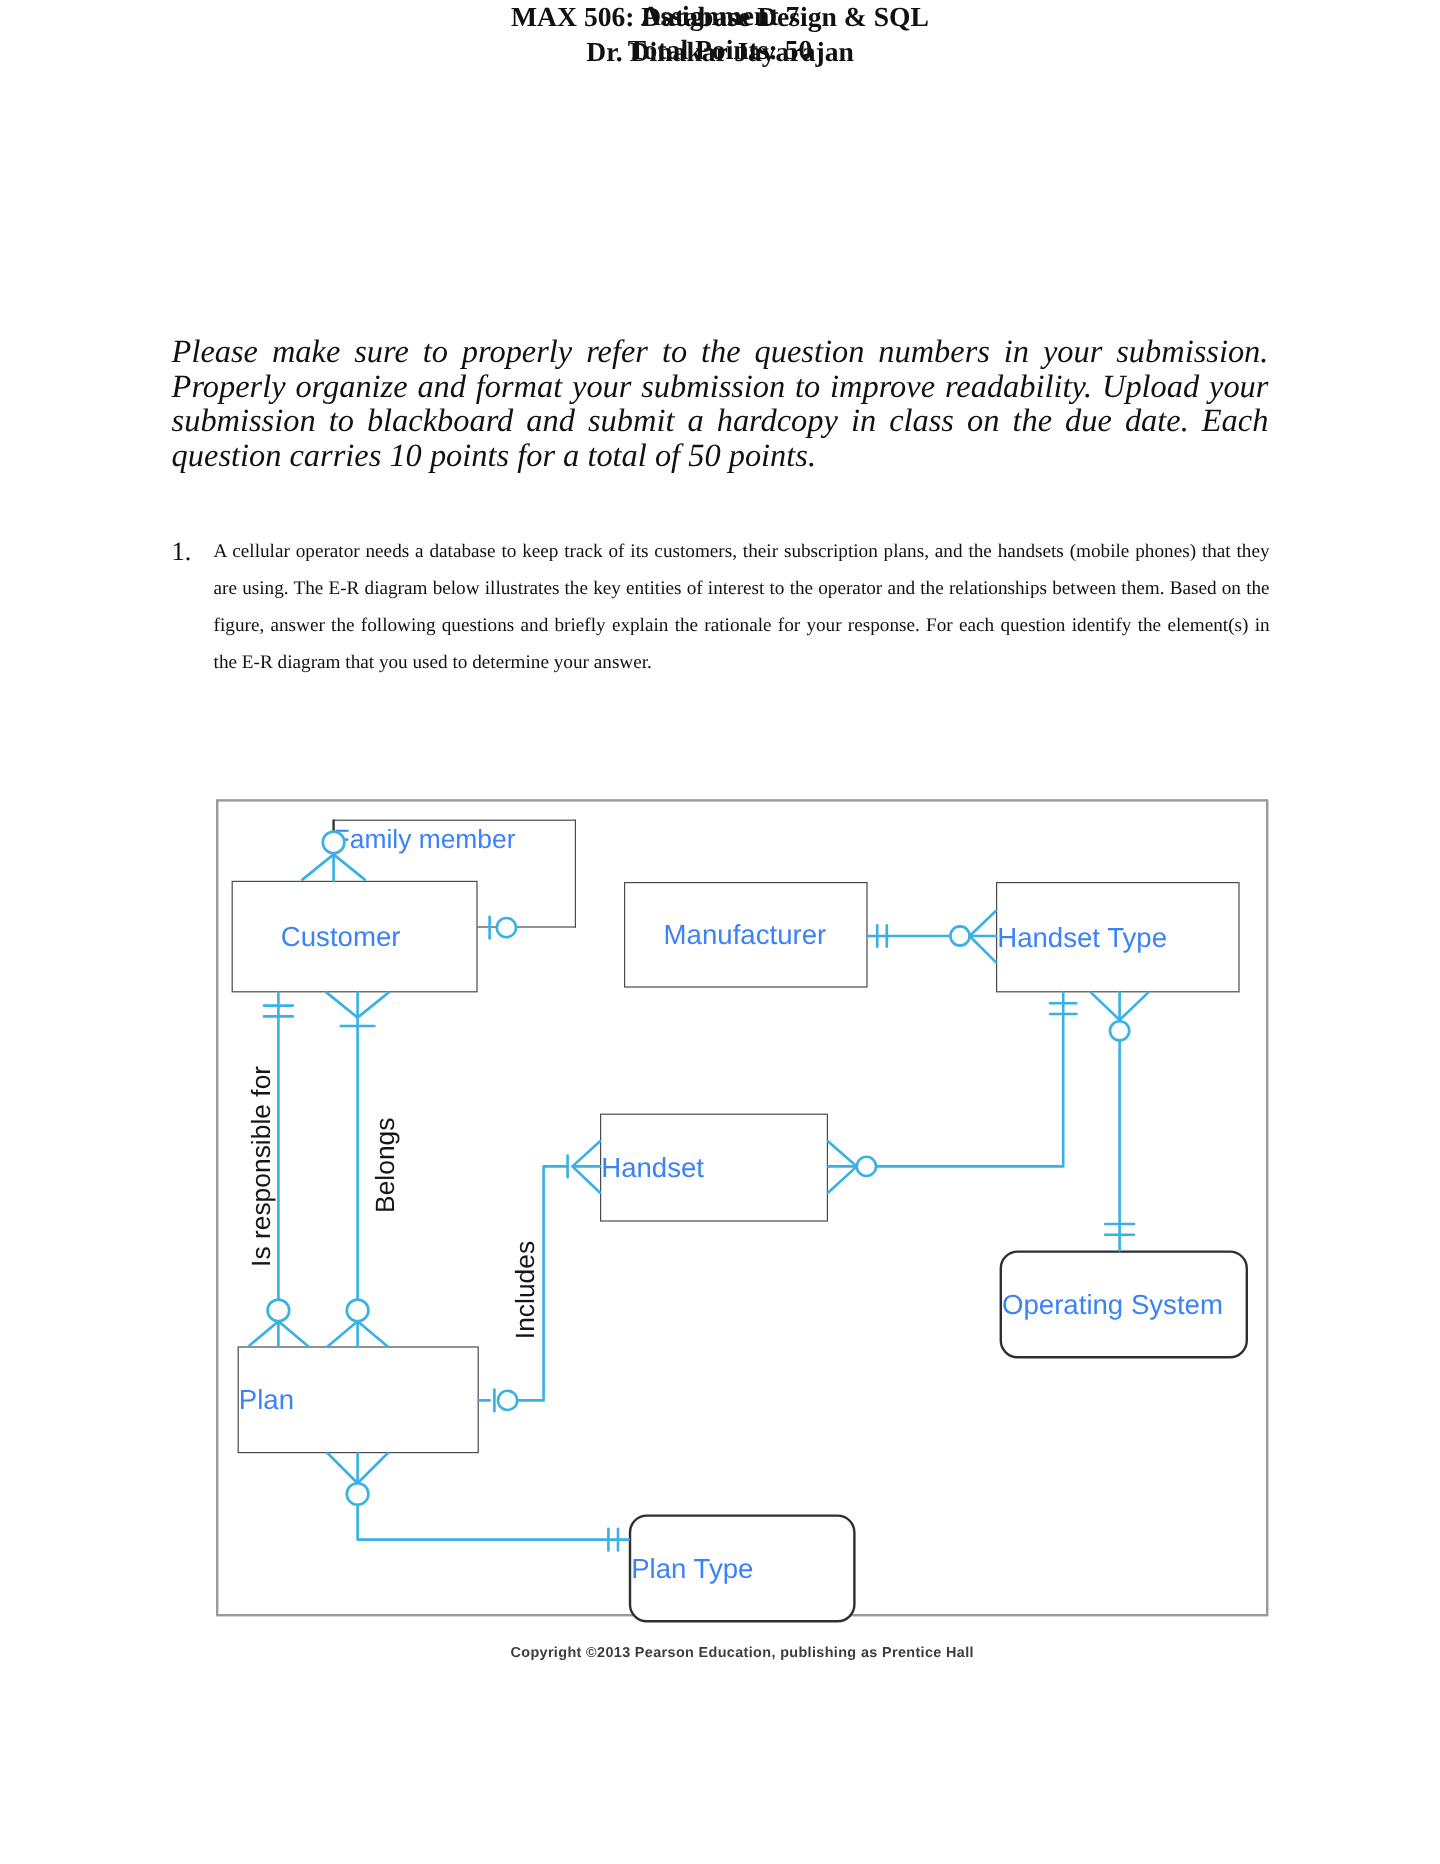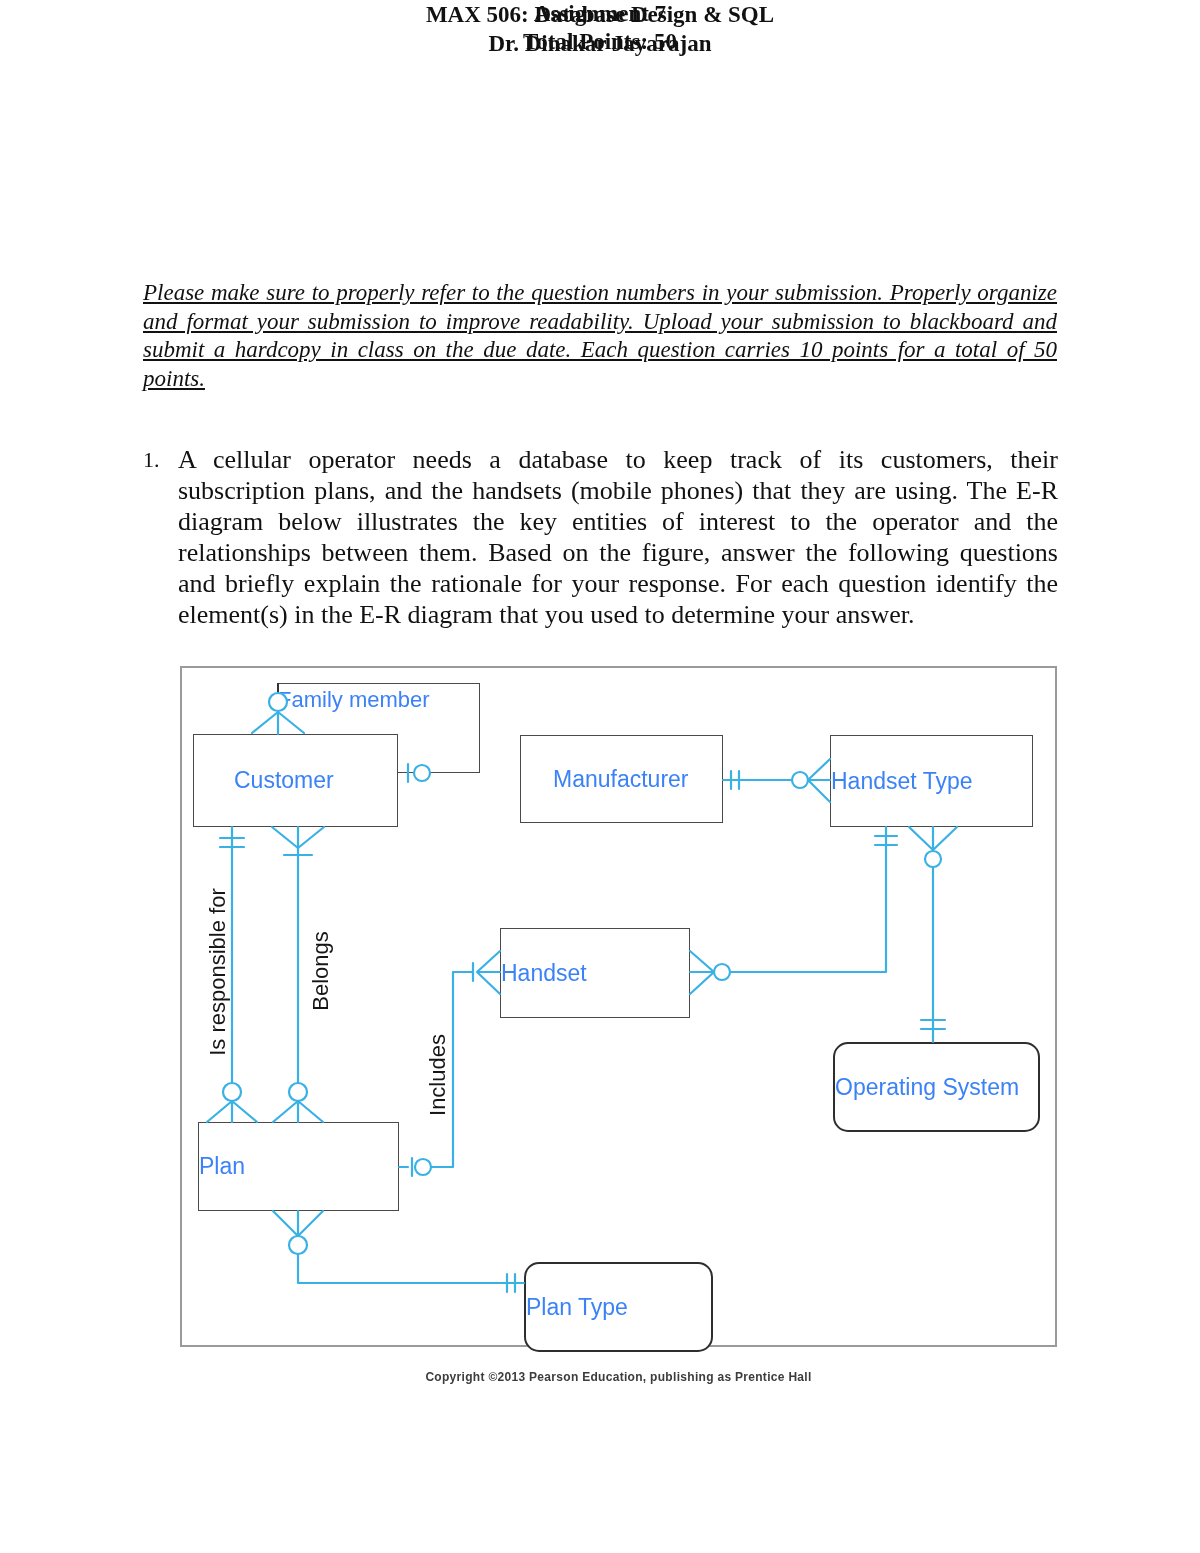--- a/index.html
+++ b/index.html
@@ -24,32 +24,31 @@
   .doc-header{
     position:absolute;left:0;top:94;width:1200px;
     text-align:center;font-weight:bold;font-size:23px;line-height:29px;
   }
   .doc-subheader{
     position:absolute;left:0;top:172;width:1200px;
     text-align:center;font-weight:bold;font-size:23px;line-height:28px;
   }
   .instructions{
     position:absolute;left:143px;top:279px;width:914px;
-    font-style:italic;font-size:23px;line-height:28.5px;
+    font-style:italic;font-size:27px;line-height:28.5px;
     text-align:justify;
-    text-decoration:underline;
   }
   .question{position:absolute;left:143px;top:444px;width:915px;}
   .q-number{
     position:absolute;left:0;top:0;
     font-size:22px;line-height:31px;
   }
   .q-text{
     margin-left:35px;width:880px;
-    font-size:26px;line-height:31px;text-align:justify;
+    font-size:16px;line-height:31px;text-align:justify;
   }
   
   .diagram{position:absolute;left:180px;top:666px;width:877px;height:681px;}
   .frame{position:absolute;inset:0;border:2px solid var(--frame-border);}
   .ebox{
     position:absolute;background:#fff;
     border:1.8px solid var(--box-border);
     display:flex;align-items:center;justify-content:flex-start;
     font-family:"Liberation Sans", sans-serif;font-size:23px;color:#3b82f6;
     z-index:1;white-space:nowrap;

